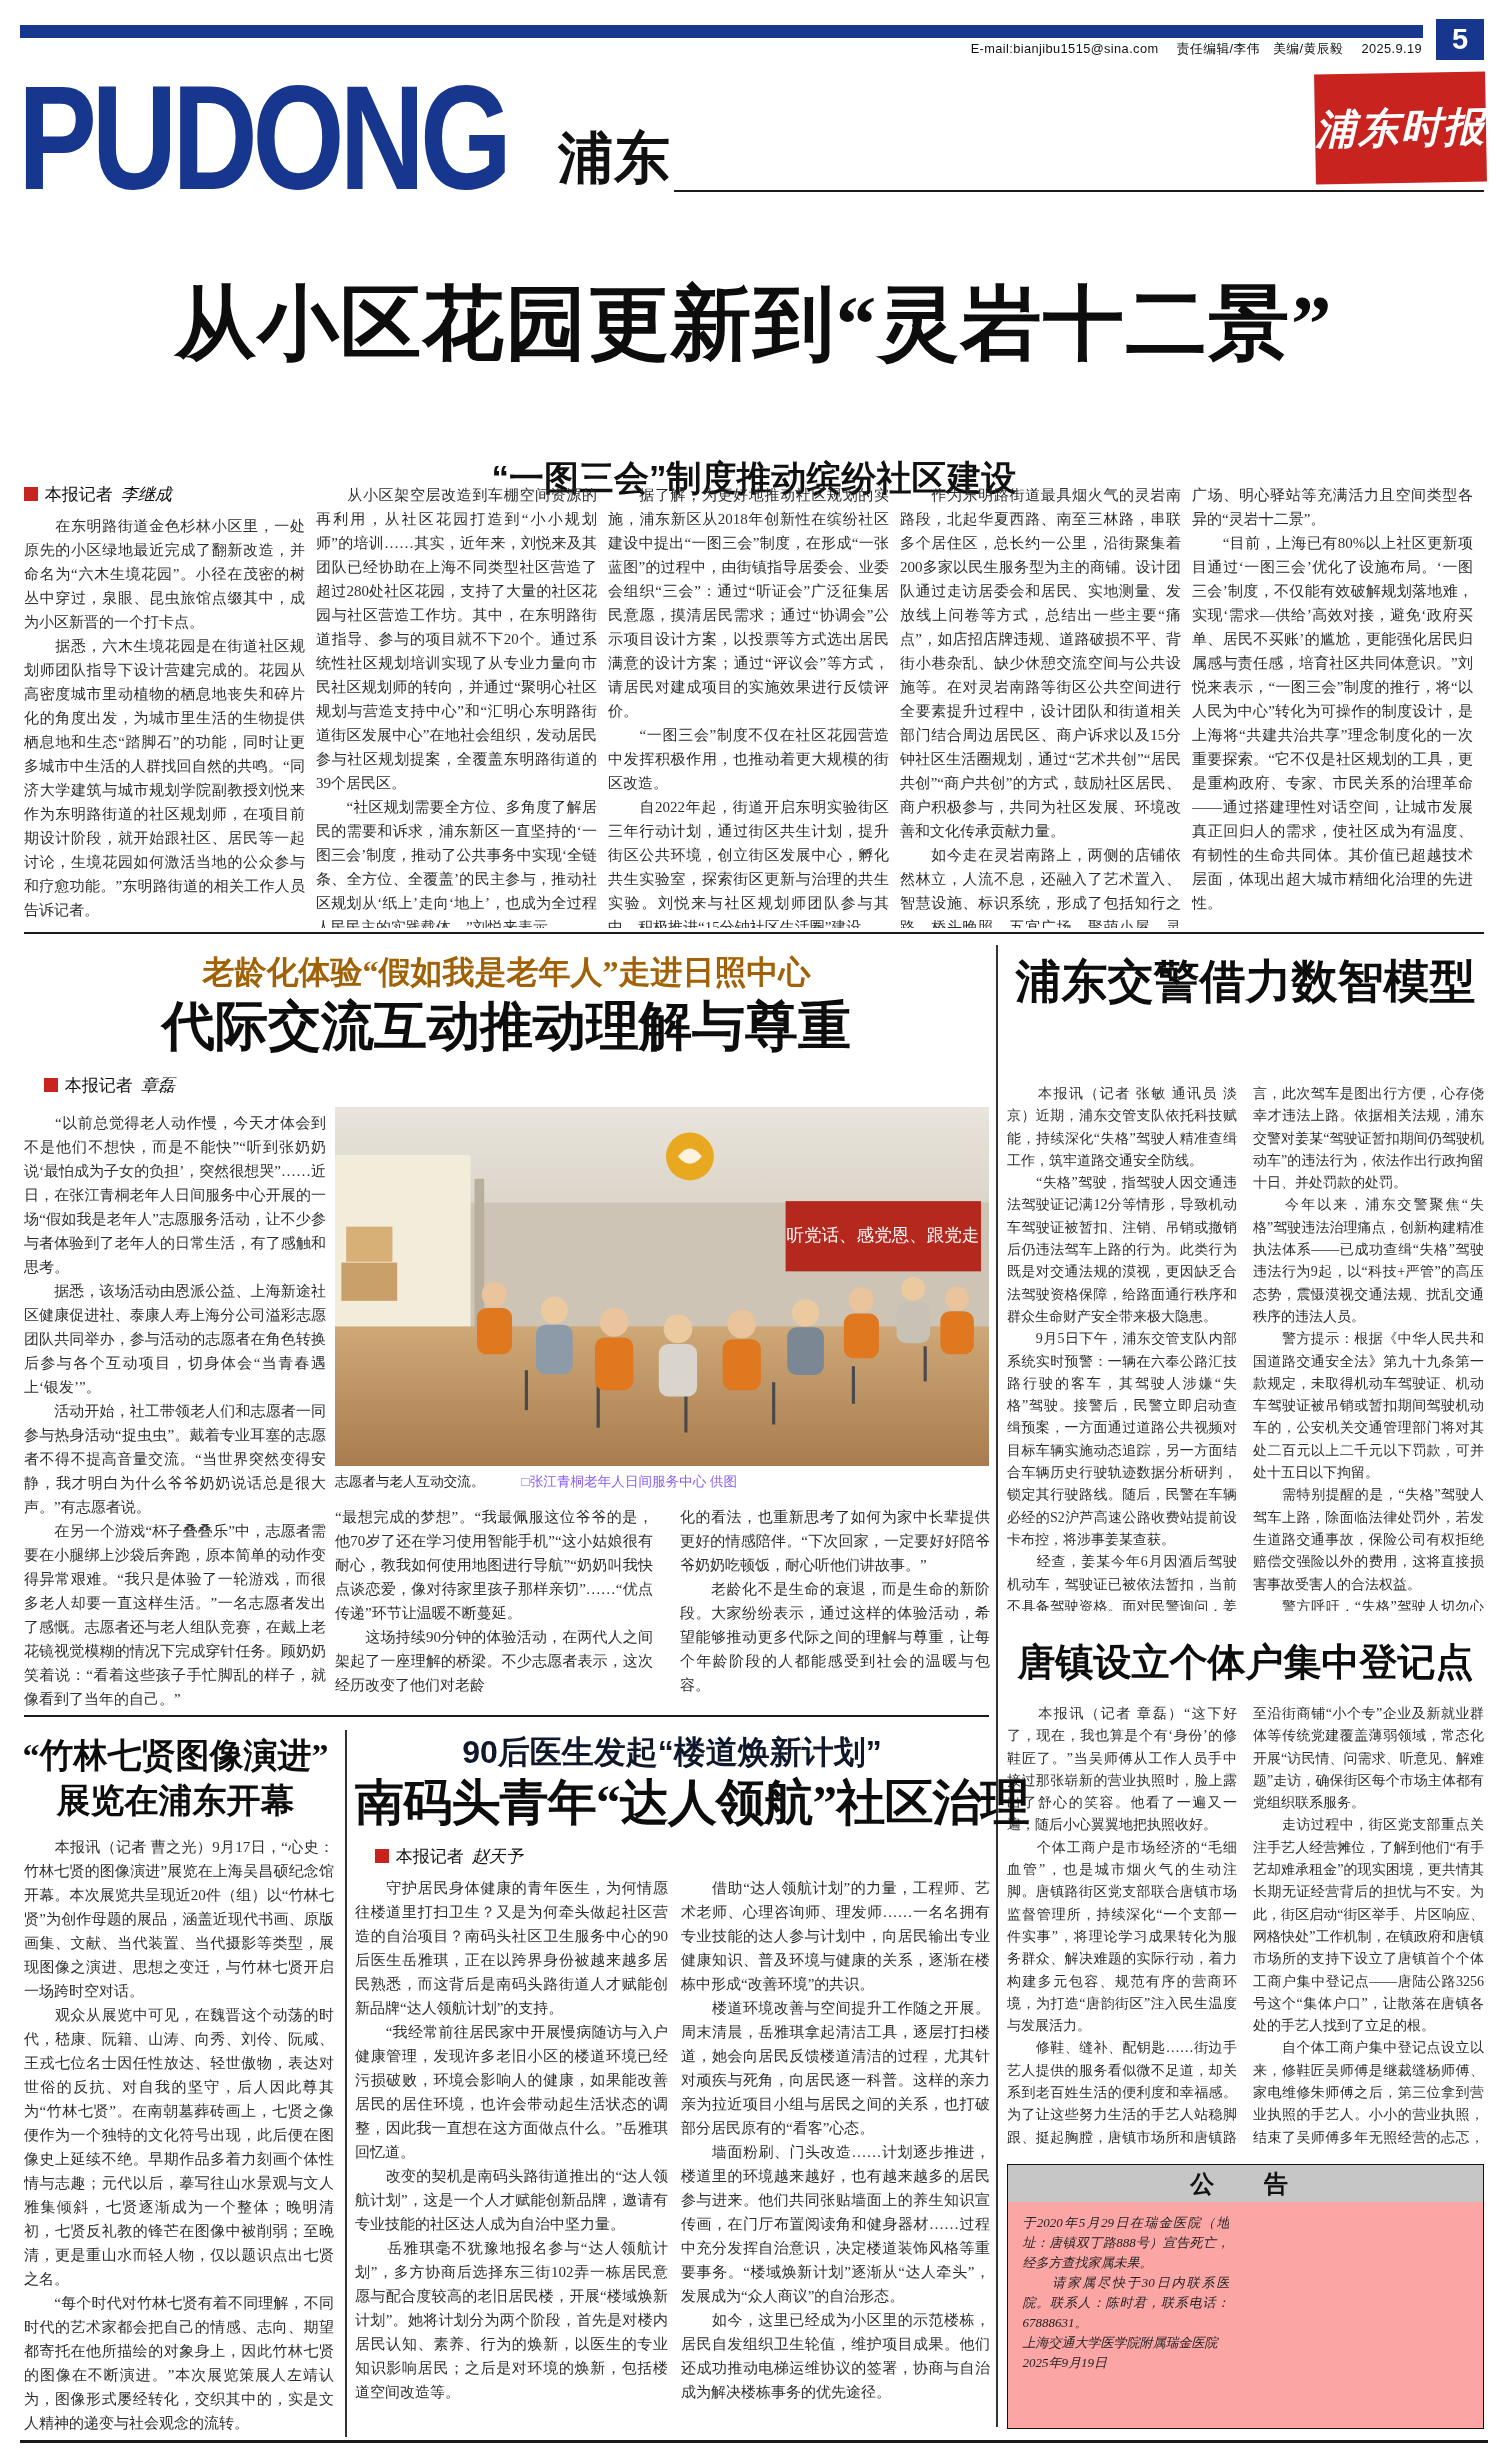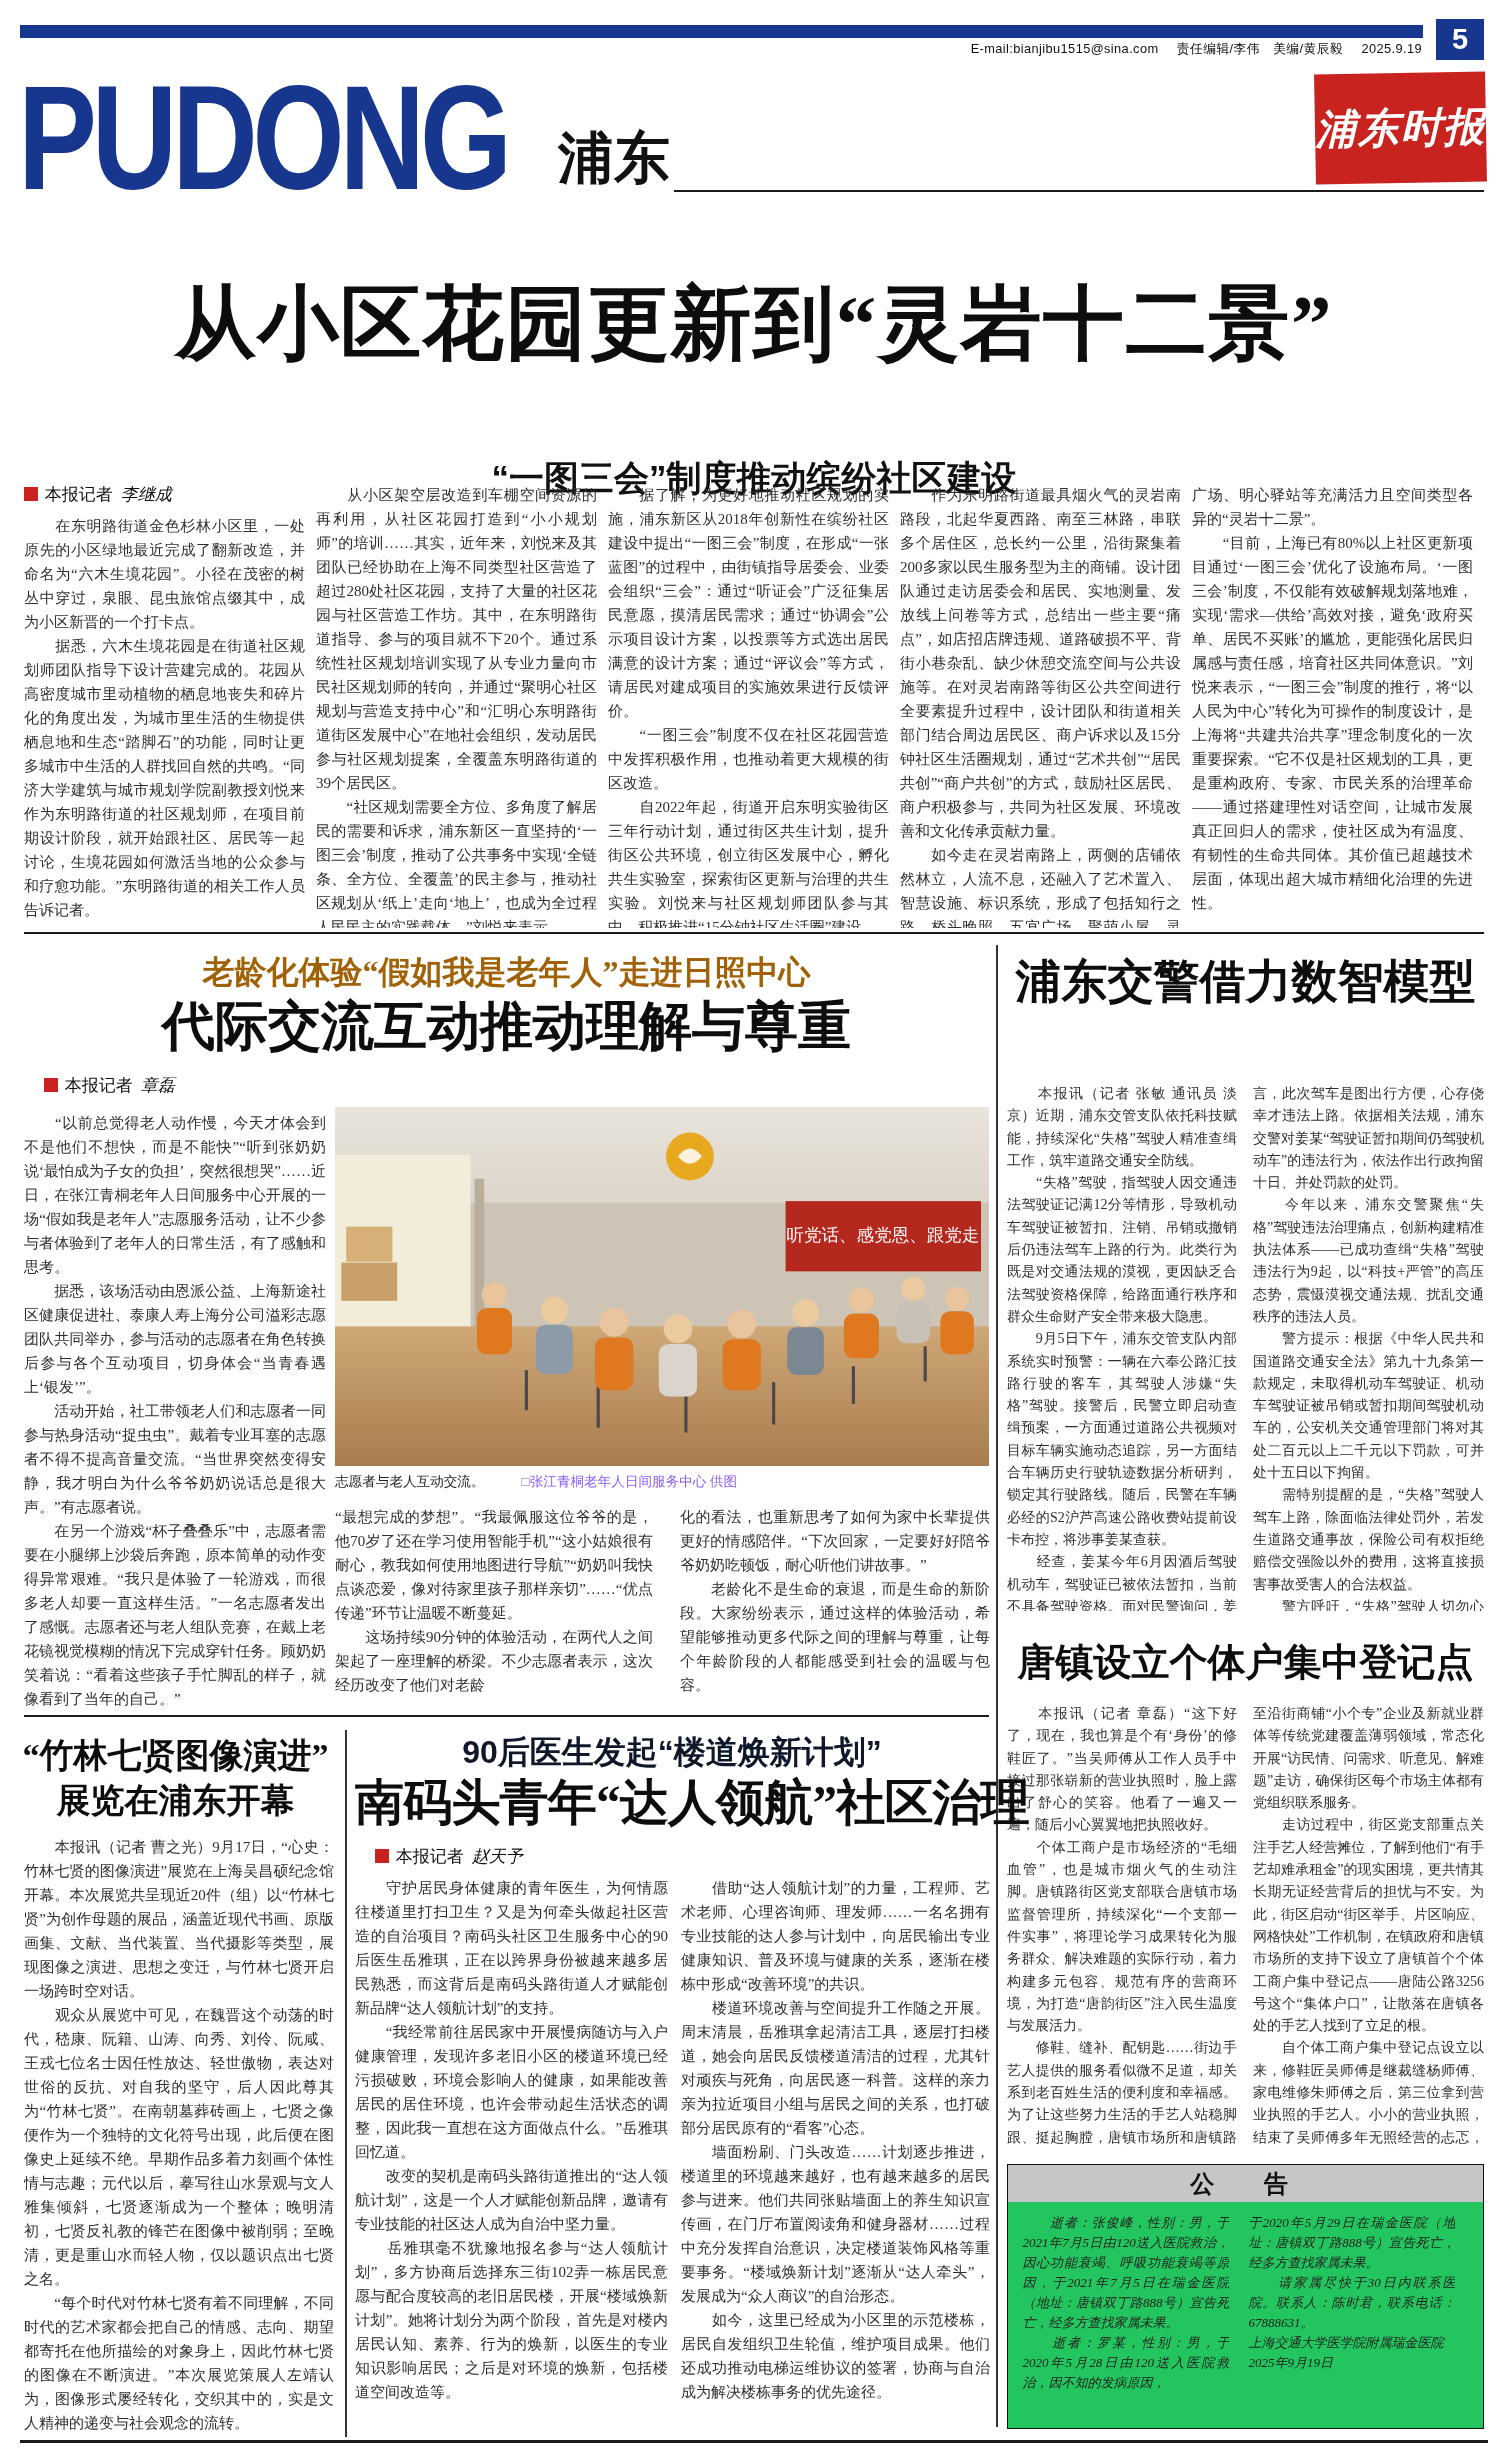--- a/index.html
+++ b/index.html
@@ -30,21 +30,21 @@
   .body-col.small{font-size:14px;line-height:22.3px;}
   .byline{font-size:17px;color:#111;white-space:nowrap;}
   .red-sq{display:inline-block;width:13.6px;height:13.6px;background:#c8231e;margin-right:7.2px;vertical-align:-0.8px;}
   .byline-name{font-style:italic;margin-left:8px;}
   .rule-h{background:#1a1a1a;}
   .rule-v{background:#333;}
   
   .caption{font-size:13.6px;color:#222;white-space:nowrap;}
   .caption .credit{margin-left:37px;color:#8b5cf6;}
   
-  .notice-box{border:1.6px solid #111;background:#22c55e;box-sizing:border-box;}
+  .notice-box{border:1.6px solid #111;background:#fca5a5;box-sizing:border-box;}
   .notice-head{background:#c6c6c6;height:37px;display:flex;align-items:center;justify-content:center;
                font-weight:bold;font-size:24px;letter-spacing:12.8px;color:#111;}
   .notice-body{display:flex;gap:19px;padding:11.2px 14.4px;}
   .notice-col{width:207px;font-size:13px;line-height:20px;font-style:italic;text-align:justify;
               white-space:pre-line;color:#222;overflow:hidden;}
 </style>
 </head>
 <body>
 
 <div class="page">
@@ -178,22 +178,20 @@
 　　个体工商户是市场经济的“毛细血管”，也是城市烟火气的生动注脚。唐镇路街区党支部联合唐镇市场监督管理所，持续深化“一个支部一件实事”，将理论学习成果转化为服务群众、解决难题的实际行动，着力构建多元包容、规范有序的营商环境，为打造“唐韵街区”注入民生温度与发展活力。
 　　修鞋、缝补、配钥匙……街边手艺人提供的服务看似微不足道，却关系到老百姓生活的便利度和幸福感。为了让这些努力生活的手艺人站稳脚跟、挺起胸膛，唐镇市场所和唐镇路街区党支部不断调研，寻找为手艺人服务的切入点。
 　　唐镇路街区党支部将党组织延伸</div>
   <div class="abs body-col small" style="left:1253px;top:1703px;width:231px;height:448px;">至沿街商铺“小个专”企业及新就业群体等传统党建覆盖薄弱领域，常态化开展“访民情、问需求、听意见、解难题”走访，确保街区每个市场主体都有党组织联系服务。
 　　走访过程中，街区党支部重点关注手艺人经营摊位，了解到他们“有手艺却难承租金”的现实困境，更共情其长期无证经营背后的担忧与不安。为此，街区启动“街区举手、片区响应、网格快处”工作机制，在镇政府和唐镇市场所的支持下设立了唐镇首个个体工商户集中登记点——唐陆公路3256号这个“集体户口”，让散落在唐镇各处的手艺人找到了立足的根。
 　　自个体工商户集中登记点设立以来，修鞋匠吴师傅是继裁缝杨师傅、家电维修朱师傅之后，第三位拿到营业执照的手艺人。小小的营业执照，结束了吴师傅多年无照经营的忐忑，让这份靠手艺谋生的工作多了份踏实与安稳。</div>
 
   <div class="abs notice-box" style="left:1007px;top:2164px;width:477px;height:265px;">
     <div class="notice-head">公　告</div>
     <div class="notice-body">
-      <div class="notice-col" style="height:206px;">　　逝者：张俊峰，性别：男，于2021年7月5日由120送入医院救治，因心功能衰竭、呼吸功能衰竭等原因，于2021年7月5日在瑞金医院（地址：唐镇双丁路888号）宣告死亡，经多方查找家属未果。
-　　逝者：罗某，性别：男，于2020年5月28日由120送入医院救治，因不知的发病原因，</div>
       <div class="notice-col" style="height:206px;">于2020年5月29日在瑞金医院（地址：唐镇双丁路888号）宣告死亡，经多方查找家属未果。
 　　请家属尽快于30日内联系医院。联系人：陈时君，联系电话：67888631。
 上海交通大学医学院附属瑞金医院
 2025年9月19日</div>
     </div>
   </div>
 
   <div class="abs rule-h" style="left:24px;top:1715px;width:965px;height:1.6px;"></div>
   <div class="abs rule-v" style="left:345px;top:1730px;width:1.6px;height:707px;"></div>
 

